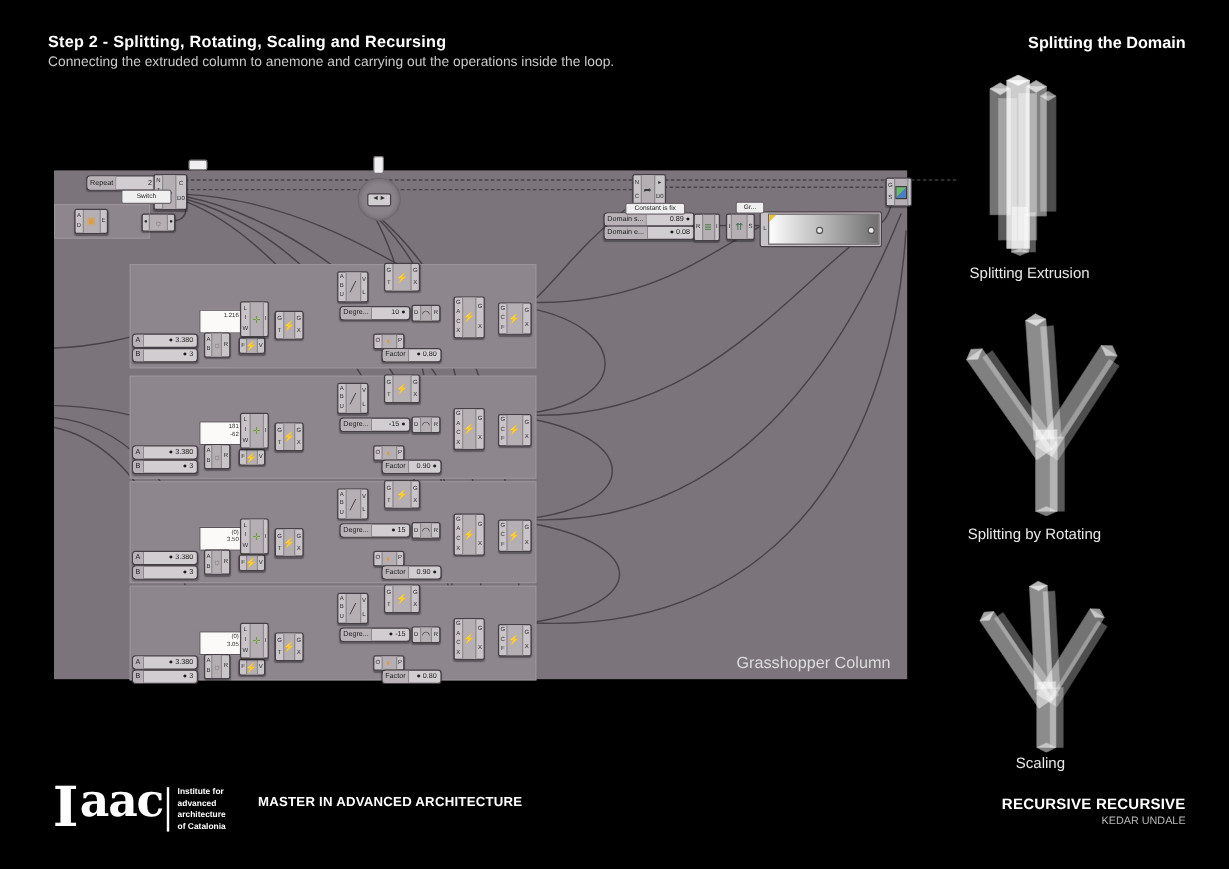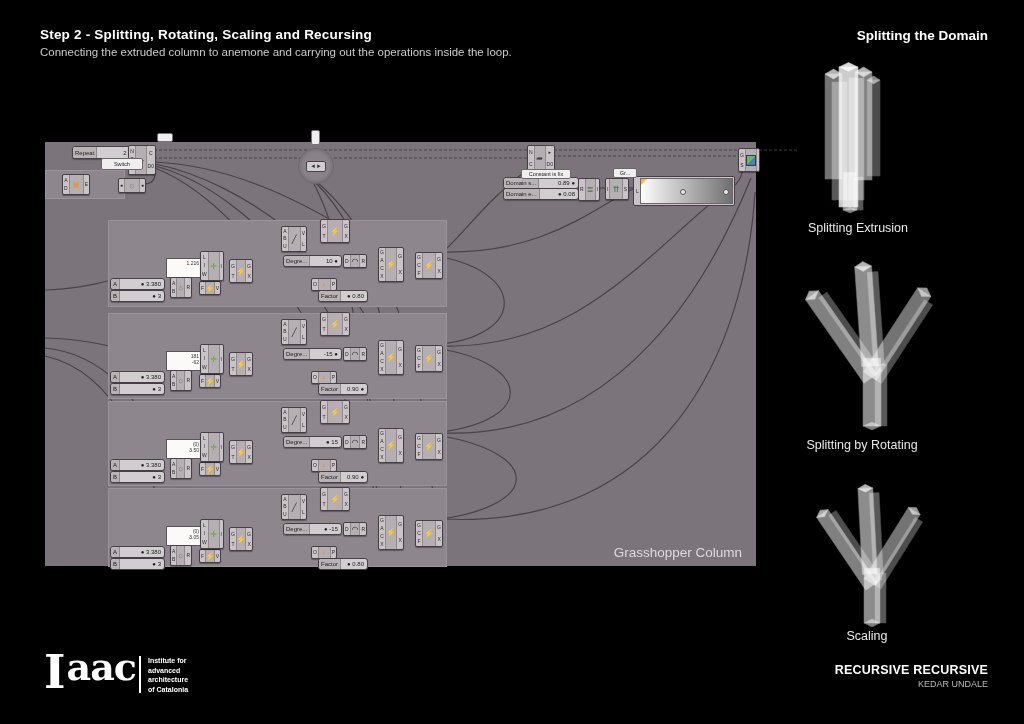--- a/index.html
+++ b/index.html
@@ -853,17 +853,18 @@
     <span class="laac">aac</span>
 </div>
 <div class="abs logo-divider"></div>
 <div class="abs inst">
   <div>Institute for</div>
   <div>advanced</div>
   <div>architecture</div>
   <div>of Catalonia</div>
 </div>
 <div class="abs program">
+  <div>MASTER IN ADVANCED ARCHITECTURE</div>
 </div>
 <div class="abs proj">
   <div class="pt">RECURSIVE RECURSIVE</div>
   <div class="pa">KEDAR UNDALE</div>
 </div>
 
 </body></html>

